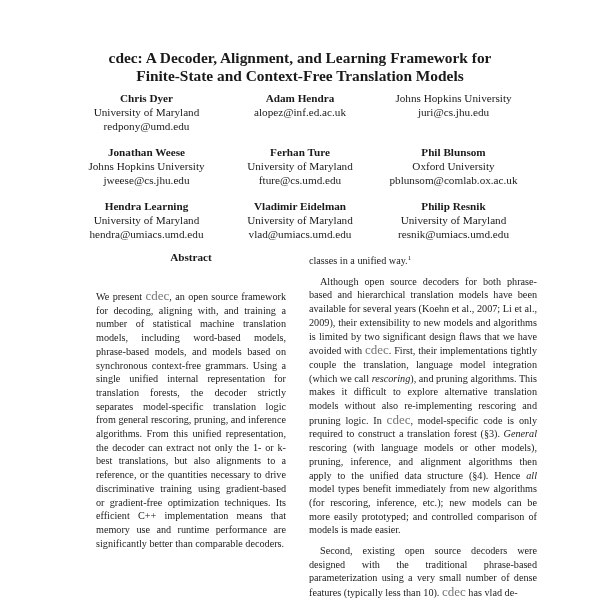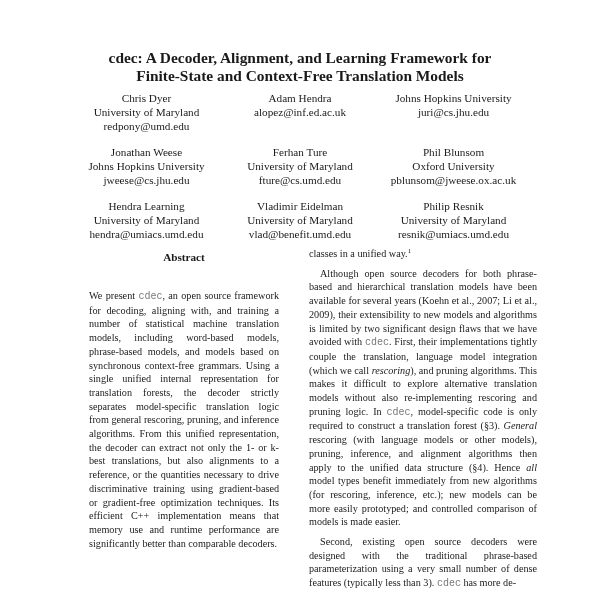--- a/index.html
+++ b/index.html
@@ -10,43 +10,43 @@
   }
   .title {
     position: absolute; left: 0; top: 49px; width: 600px; text-align: center;
     font-weight: bold; font-size: 15.4px; line-height: 18px;
   }
   .authors { position: absolute; left: 70px; top: 91px; width: 460px; }
   .author-row { display: flex; justify-content: space-between; margin-bottom: 12px; }
   .author {
     width: 153px; text-align: center; font-size: 11.2px; line-height: 14px;
   }
-  .author .name { font-weight: normal; }
+  .author .name { font-weight: bold; }
   .author .affil, .author .email { font-weight: normal; }
 
-  .col-left { position: absolute; left: 89px; top: 250px; width: 190px; }
+  .col-left { position: absolute; left: 96px; top: 250px; width: 190px; }
   .abstract-heading {
     text-align: center; font-weight: bold; font-size: 11.2px; line-height: 14px;
     margin-left: 0px;
   }
   .abstract-body {
     margin-top: 25px; font-size: 10.2px; line-height: 13.7px; text-align: justify;
     hyphens: manual;
   }
-  .mono { font-family: Liberation Mono, monospace; color: #777; font-size: 10px; }
+  .mono { font-family: Liberation Serif, serif; color: #777; font-size: 13px; }
   .section-heading {
     position: absolute; left: 68px; top: 598px; font-weight: bold; font-size: 12px;
   }
   .section-heading .num { display: inline-block; width: 22px; }
 
   .col-right {
     position: absolute; left: 309px; top: 247px; width: 228px;
     font-size: 10.2px; line-height: 13.7px; text-align: justify;
   }
-  .col-right p { margin: 0 0 6px 0; }
+  .col-right p { margin: 7px 0 6px 0; }
   .col-right p.indent { text-indent: 11px; }
   sup { font-size: 7px; line-height: 0; }
 </style>
 </head>
 <body>
 
 <div class="title">
   <div>cdec: A Decoder, Alignment, and Learning Framework for</div>
   <div>Finite-State and Context-Free Translation Models</div>
 </div>
@@ -74,33 +74,33 @@
         <div class="email">jweese@cs.jhu.edu</div>
       </div>
       <div class="author">
         <div class="name">Ferhan Ture</div>
         <div class="affil">University of Maryland</div>
         <div class="email">fture@cs.umd.edu</div>
       </div>
       <div class="author">
         <div class="name">Phil Blunsom</div>
         <div class="affil">Oxford University</div>
-        <div class="email">pblunsom@jweese.ox.ac.uk</div>
+        <div class="email">pblunsom@comlab.ox.ac.uk</div>
       </div>
     </div>
     <div class="author-row">
       <div class="author">
         <div class="name">Hendra Learning</div>
         <div class="affil">University of Maryland</div>
         <div class="email">hendra@umiacs.umd.edu</div>
       </div>
       <div class="author">
         <div class="name">Vladimir Eidelman</div>
         <div class="affil">University of Maryland</div>
-        <div class="email">vlad@benefit.umd.edu</div>
+        <div class="email">vlad@umiacs.umd.edu</div>
       </div>
       <div class="author">
         <div class="name">Philip Resnik</div>
         <div class="affil">University of Maryland</div>
         <div class="email">resnik@umiacs.umd.edu</div>
       </div>
     </div>
   </div>
 
 <div class="col-left">
@@ -108,14 +108,14 @@
   <div class="abstract-body"><span>We present </span><span class="mono">cdec</span><span>, an open source framework for decoding, aligning with, and training a number of statistical machine translation models, including word-based models, phrase-based models, and models based on synchronous context-free grammars. Using a single unified internal representation for translation forests, the decoder strictly separates model-specific translation logic from general rescoring, pruning, and inference algorithms. From this unified representation, the decoder can extract not only the 1- or k-best translations, but also alignments to a reference, or the quantities necessary to drive discriminative training using gradient-based or gradient-free optimization techniques. Its efficient C++ implementation means that memory use and runtime performance are significantly better than comparable decoders.</span></div>
 </div>
 
 <div class="section-heading">
   <span class="num">1</span><span>Introduction</span>
 </div>
 
 <div class="col-right">
   <p><span>classes in a unified way.</span><sup>1</sup></p>
   <p class="indent"><span>Although open source decoders for both phrase-based and hierarchical translation models have been available for several years (Koehn et al., 2007; Li et al., 2009), their extensibility to new models and algorithms is limited by two significant design flaws that we have avoided with </span><span class="mono">cdec</span><span>. First, their implementations tightly couple the translation, language model integration (which we call </span><em>rescoring</em><span>), and pruning algorithms. This makes it difficult to explore alternative translation models without also re-implementing rescoring and pruning logic. In </span><span class="mono">cdec</span><span>, model-specific code is only required to construct a translation forest (§3). </span><em>General</em><span> rescoring (with language models or other models), pruning, inference, and alignment algorithms then apply to the unified data structure (§4). Hence </span><em>all</em><span> model types benefit immediately from new algorithms (for rescoring, inference, etc.); new models can be more easily prototyped; and controlled comparison of models is made easier.</span></p>
-  <p class="indent"><span>Second, existing open source decoders were designed with the traditional phrase-based parameterization using a very small number of dense features (typically less than 3). </span><span class="mono">cdec</span><span> has more de-</span></p>
+  <p class="indent"><span>Second, existing open source decoders were designed with the traditional phrase-based parameterization using a very small number of dense features (typically less than 10). </span><span class="mono">cdec</span><span> has vlad de-</span></p>
 </div>
 
 </body></html>

